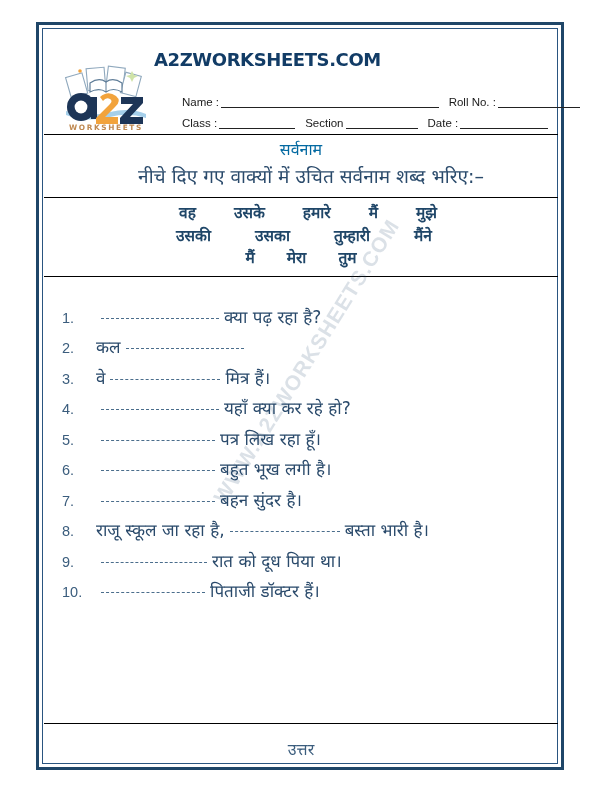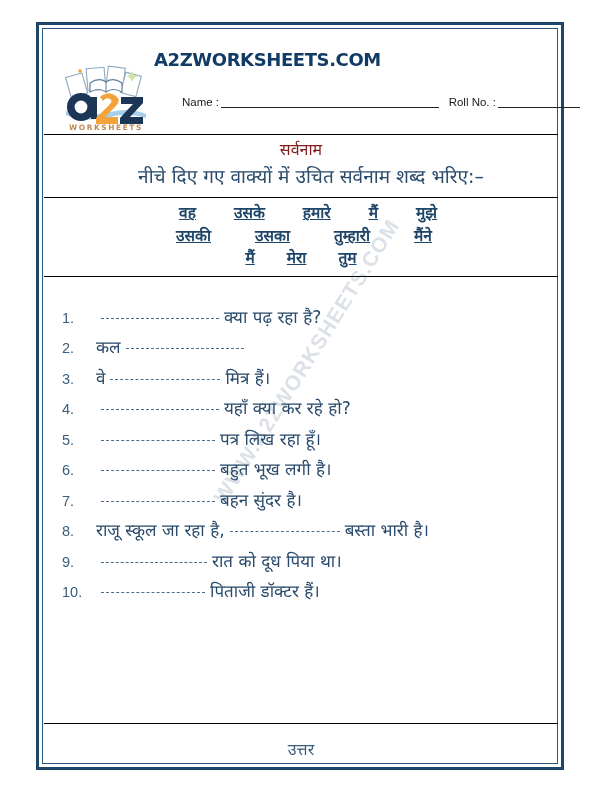--- a/index.html
+++ b/index.html
@@ -117,21 +117,21 @@
   .title-band {
     position: relative;
     border-bottom: 1.4px solid #000000;
     box-sizing: border-box;
     padding: 3px 0 6px 0;
     text-align: center;
   }
   .worksheet-title {
     font-family: "DejaVu Sans", sans-serif;
     font-size: 16px;
-    color: #7f1d1d;
+    color: #0369a1;
     line-height: 1.5;
   }
   .instruction {
     font-family: "DejaVu Sans", sans-serif;
     font-size: 19px;
     color: #2a4a6b;
     line-height: 1.55;
     white-space: nowrap;
     padding-left: 20px;
   }
@@ -144,21 +144,20 @@
     padding: 4px 0 6px 0;
     font-family: "DejaVu Sans", sans-serif;
     font-weight: bold;
     font-size: 15.5px;
     color: #1f4668;
   }
   .wb-row {
     display: flex;
     justify-content: center;
     line-height: 1.45;
-    text-decoration: underline;
   }
   .wb-row .w { white-space: nowrap; }
   .wb-row.r1 .w { margin: 0 19px; }
   .wb-row.r2 .w { margin: 0 22px; }
   .wb-row.r3 .w { margin: 0 16px; }
   .wb-row.r1 { padding-left: 14px; }
   .wb-row.r2 { padding-left: 6px; }
 
   
   .questions {
@@ -260,20 +259,30 @@
         <div class="site-title">A2ZWORKSHEETS.COM</div>
 
         <div class="fieldrows">
           <div class="fieldrow">
             <span class="fl">Name :</span>
             <span class="rule n-name"></span>
             <span class="gap"></span>
             <span class="fl">Roll No. :</span>
             <span class="rule n-roll"></span>
           </div>
+          <div class="fieldrow">
+            <span class="fl">Class :</span>
+            <span class="rule n-class"></span>
+            <span class="gap"></span>
+            <span class="fl">Section</span>
+            <span class="rule n-sec"></span>
+            <span class="gap"></span>
+            <span class="fl">Date :</span>
+            <span class="rule n-date"></span>
+          </div>
         </div>
       </div>
 
       <div class="title-band">
         <div class="worksheet-title">सर्वनाम</div>
         <div class="instruction">नीचे दिए गए वाक्यों में उचित सर्वनाम शब्द भरिए:–</div>
       </div>
 
       <div class="wordbank">
         <div class="wb-row r1">

